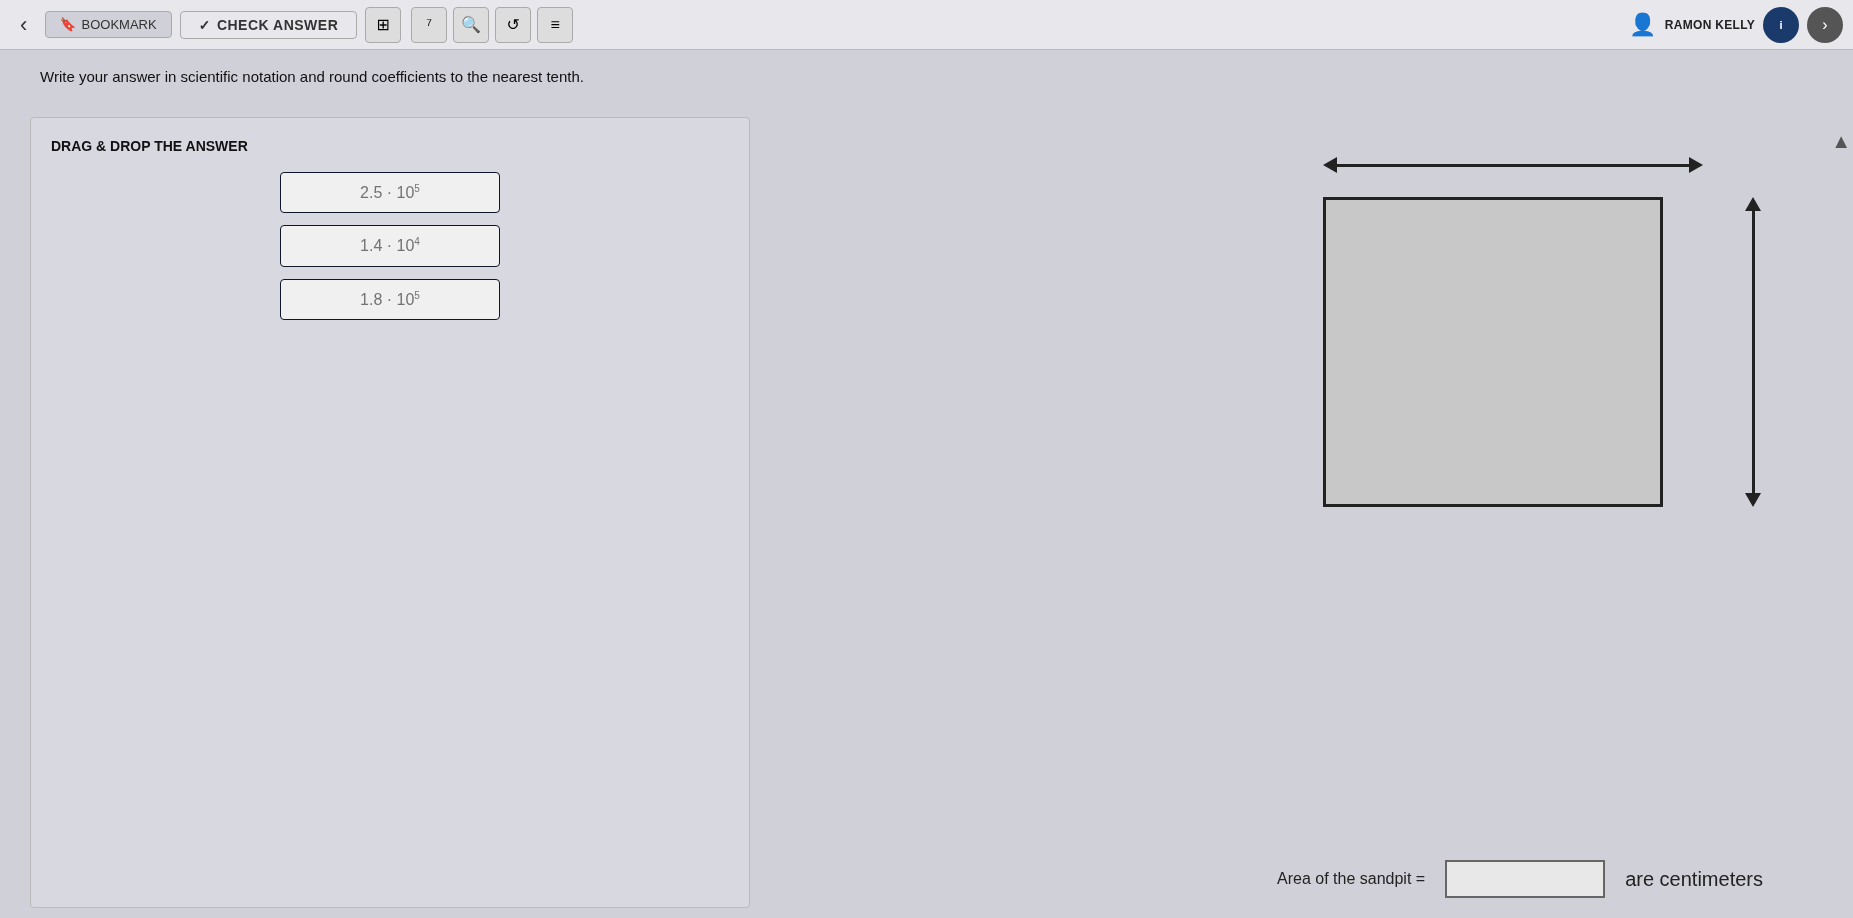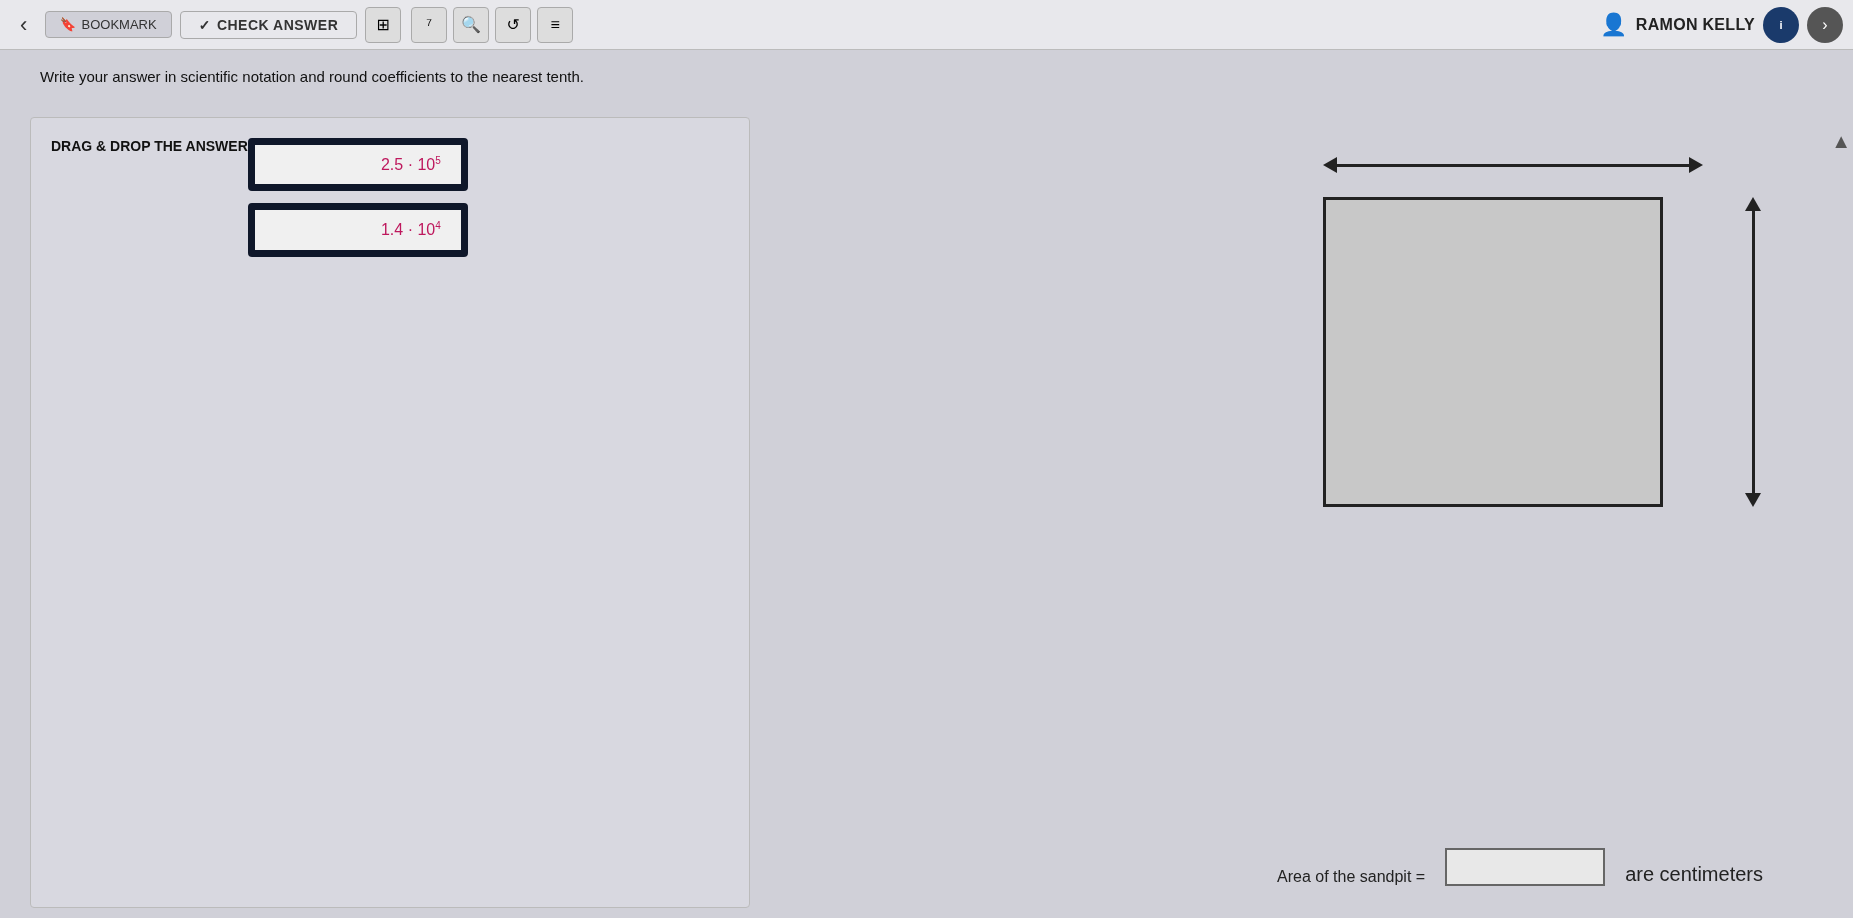--- a/index.html
+++ b/index.html
@@ -89,21 +89,21 @@
     }
 
     .toolbar-right {
       margin-left: auto;
       display: flex;
       align-items: center;
       gap: 8px;
     }
 
     .user-label {
-      font-size: 16px;
+      font-size: 12px;
       font-weight: bold;
       color: #222;
       letter-spacing: 0.3px;
     }
 
     .user-icon-btn {
       width: 36px;
       height: 36px;
       border-radius: 50%;
       background: #1a3a6b;
@@ -156,49 +156,49 @@
     }
 
     
     .left-panel {
       width: 720px;
       background: #d8d8e0;
       border: 1px solid #bbb;
       border-radius: 4px;
       padding: 20px 20px 20px 20px;
       display: flex;
-      flex-direction: row;
+      flex-direction: column;
     }
 
     .drag-drop-title {
       font-size: 14px;
       font-weight: bold;
       color: #111;
       margin-bottom: 18px;
       text-transform: uppercase;
     }
 
     .answer-options {
       display: flex;
       flex-direction: column;
       align-items: center;
       gap: 12px;
       margin-bottom: 24px;
     }
 
     .answer-option {
       background: #f0f0f0;
-      border: 7px solid #0f172a;
+      border: 1px solid #0f172a;
       border-radius: 4px;
       width: 220px;
       padding: 10px 20px;
-      text-align: right;
+      text-align: center;
       cursor: grab;
       font-size: 16px;
-      color: #be185d;
+      color: #737373;
     }
 
     .note-text {
       font-size: 14px;
       color: #222;
       margin-top: auto;
     }
 
     
     .right-panel {
@@ -290,25 +290,25 @@
       width: 0;
       height: 0;
       border-left: 8px solid transparent;
       border-right: 8px solid transparent;
       border-top: 14px solid #222;
     }
 
     
     .answer-area {
       position: absolute;
-      bottom: 12px;
+      bottom: 0;
       left: 0;
       right: 0;
       display: flex;
-      align-items: flex-end;
+      align-items: center;
       justify-content: flex-end;
       padding: 10px 60px 10px 0;
       gap: 20px;
     }
 
     .area-label {
       font-size: 16px;
       color: #222;
     }
 
@@ -382,20 +382,23 @@
       <div class="drag-drop-title">DRAG &amp; DROP THE ANSWER</div>
 
       <div class="answer-options">
 
         <div class="answer-option">
           2.5 · 10<sup>5</sup>
         </div>
         <div class="answer-option">
           1.4 · 10<sup>4</sup>
         </div>
+        <div class="answer-option">
+          1.8 · 10<sup>5</sup>
+        </div>
 
       </div>
 
     </div>
 
     <div class="right-panel">
       <div class="diagram-area">
 
         <div class="h-arrow">
           <div class="h-arrow-head-left"></div>

